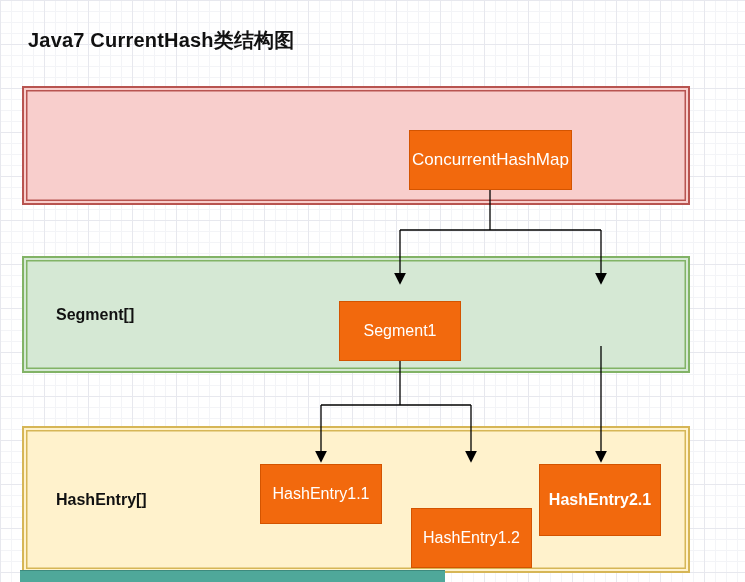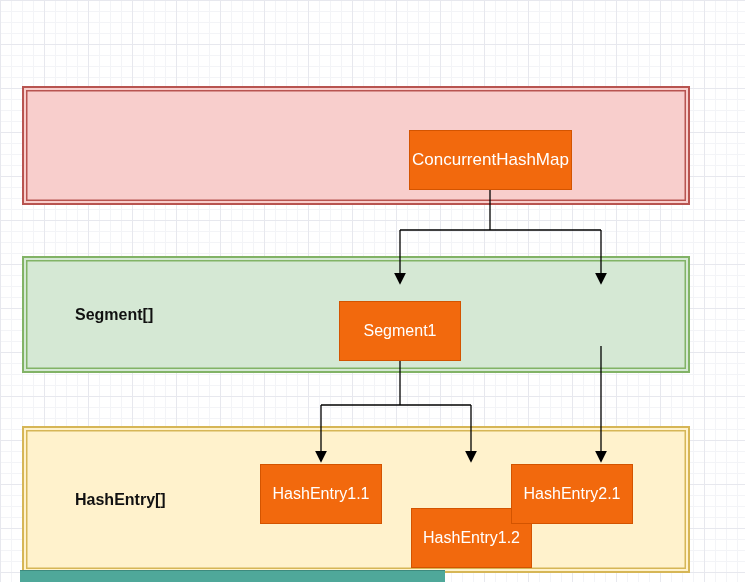--- a/index.html
+++ b/index.html
@@ -49,21 +49,21 @@
     border: 2px solid #82b366;
     box-shadow: inset 0 0 0 2px #d5e8d4, inset 0 0 0 3.5px #82b366;
   }
   .band-hashentry {
     top: 426px; height: 147px;
     background: #fff2cc;
     border: 2px solid #d6b656;
     box-shadow: inset 0 0 0 2px #fff2cc, inset 0 0 0 3.5px #d6b656;
   }
   .band-label {
-    padding-left: 51px;
+    padding-left: 32px;
     font-size: 16px;
     font-weight: bold;
     color: #111111;
     white-space: nowrap;
   }
   .node {
     position: absolute;
     display: flex;
     align-items: center;
     justify-content: center;
@@ -73,21 +73,21 @@
     font-size: 16px;
     text-align: center;
     white-space: nowrap;
     cursor: default;
   }
   .node-chm { left: 409px; top: 130px; width: 163px; height: 60px; font-size: 17px; }
   .node-s1  { left: 339px; top: 301px; width: 122px; height: 60px; }
   .node-s2  { left: 541px; top: 286px; width: 120px; height: 60px; }
   .node-h11 { left: 260px; top: 464px; width: 122px; height: 60px; }
   .node-h12 { left: 411px; top: 464px; width: 121px; height: 60px; margin-top: 44px; }
-  .node-h21 { left: 511px; top: 464px; width: 122px; height: 60px; }
+  .node-h21 { left: 539px; top: 464px; width: 122px; height: 72px; font-weight: bold; }
   .connectors {
     position: absolute;
     left: 0; top: 0;
     width: 745px; height: 582px;
     pointer-events: none;
   }
   .bottom-bar {
     position: absolute;
     left: 20px;
     top: 570px;
@@ -95,20 +95,21 @@
     height: 12px;
     background: #4fa89a;
     border-top: 1px solid #3d8a7e;
   }
 </style>
 </head>
 <body>
 
 <div class="canvas">
 
+  <div class="title">Java7 CurrentHash类结构图</div>
 
   <div class="band band-chm"></div>
 
   <div class="band band-segment">
     <span class="band-label">Segment[]</span>
   </div>
 
   <div class="band band-hashentry">
     <span class="band-label">HashEntry[]</span>
   </div>

